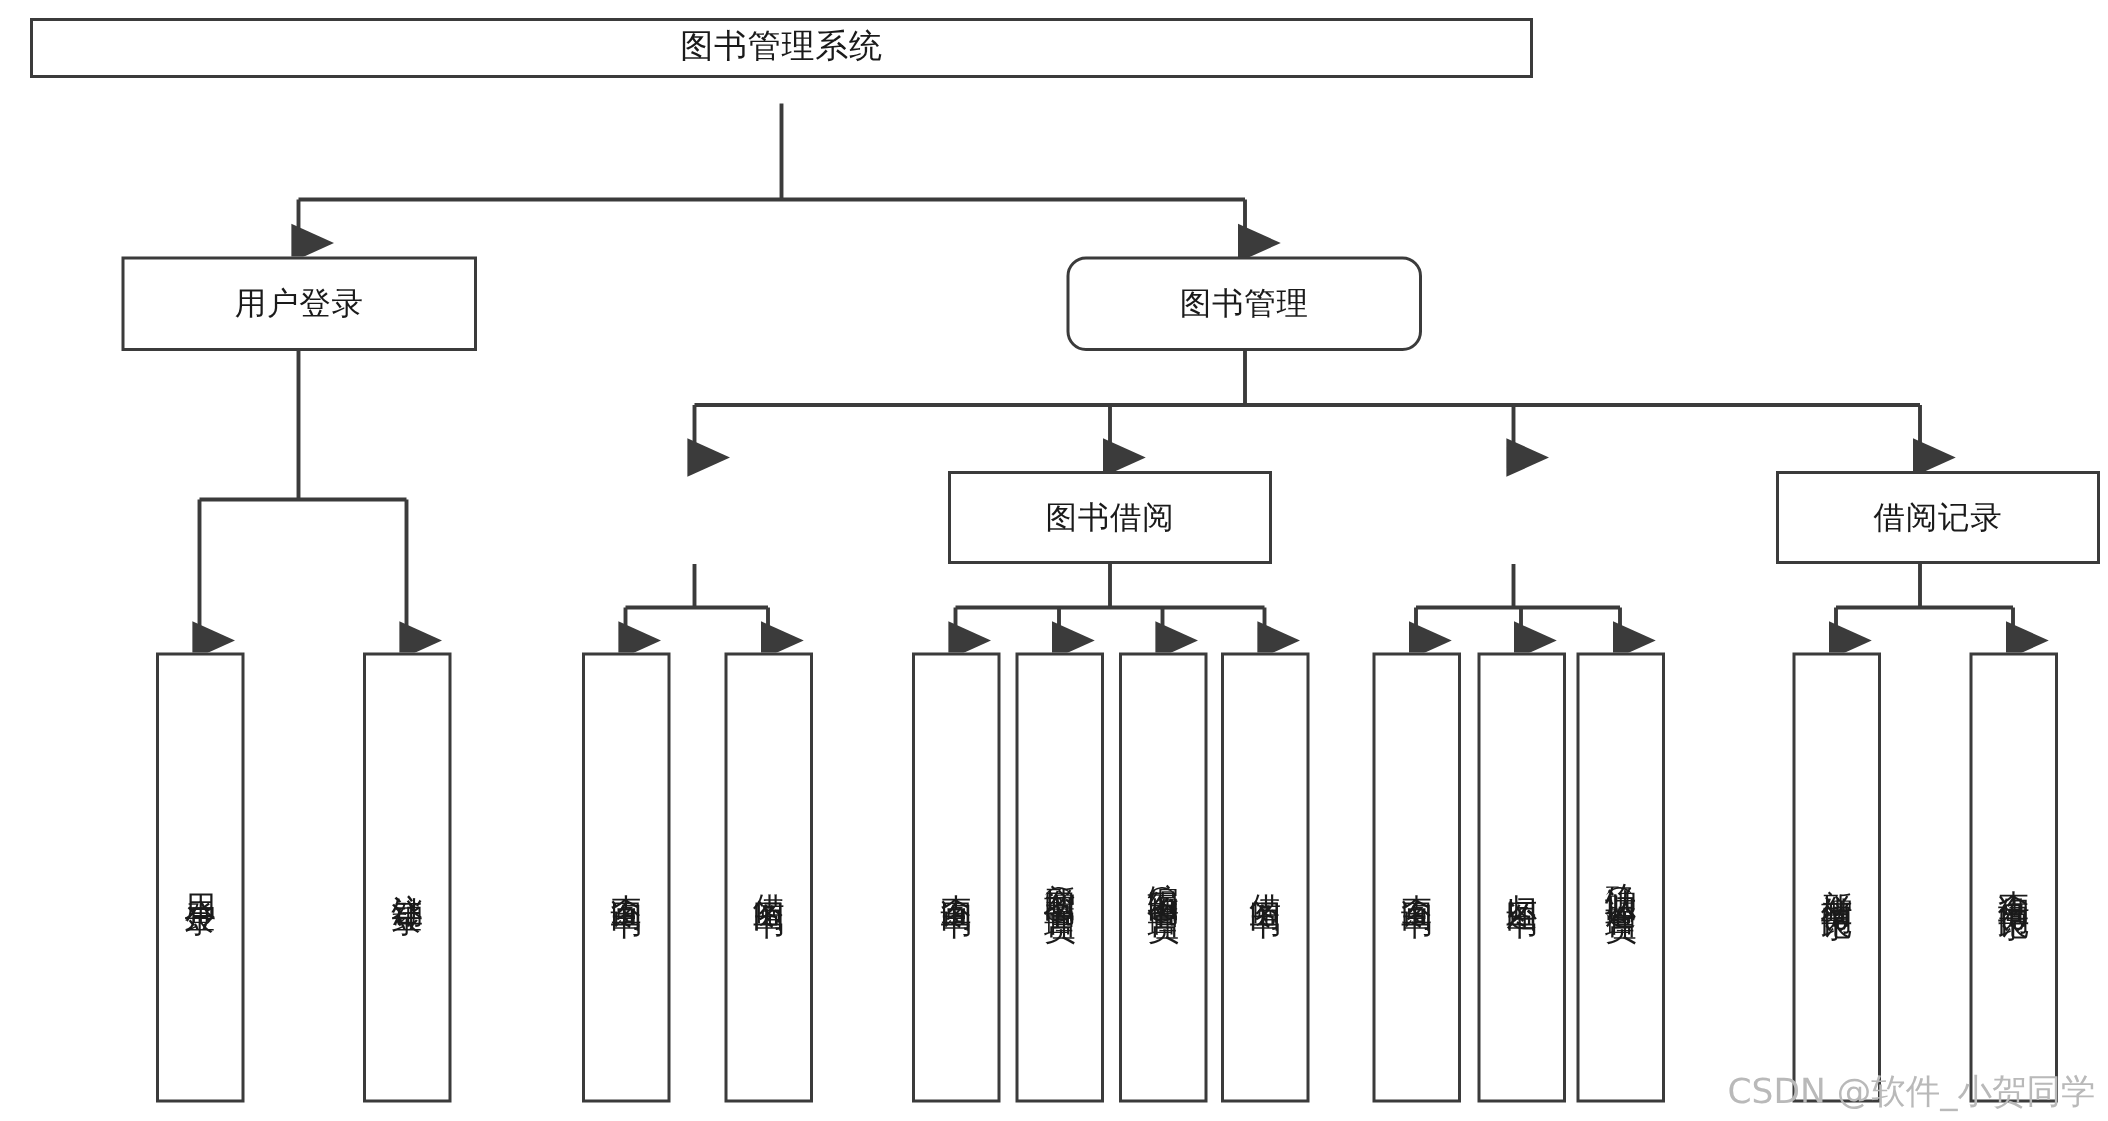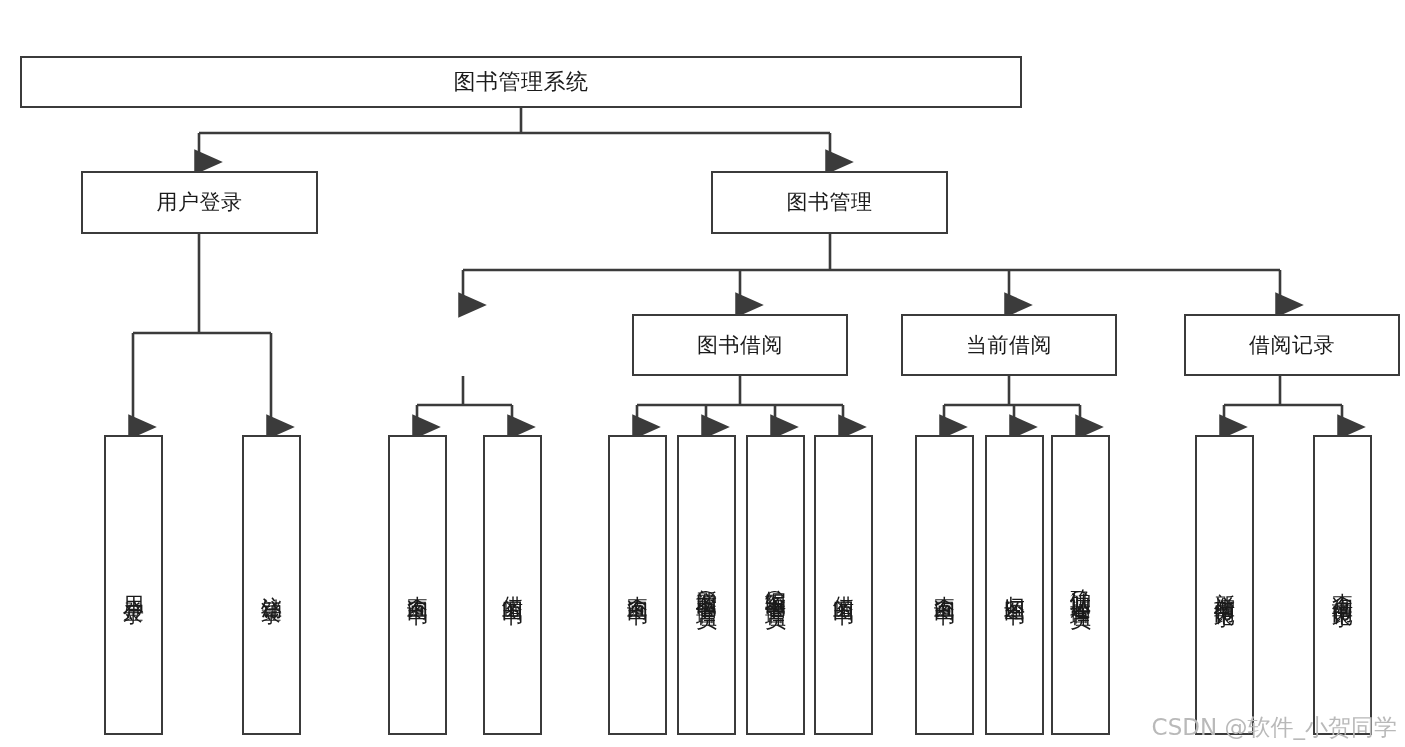--- a/index.html
+++ b/index.html
@@ -123,40 +123,37 @@
       <path d="M 1014 405 L 1014 427" marker-end="url(#arrow)"></path>
       <path d="M 1080 405 L 1080 427" marker-end="url(#arrow)"></path>
 
       <path d="M 1280 376 L 1280 405"></path>
       <path d="M 1224 405 L 1342 405"></path>
       <path d="M 1224 405 L 1224 427" marker-end="url(#arrow)"></path>
       <path d="M 1342 405 L 1342 427" marker-end="url(#arrow)"></path>
     </g>
   </svg>
 
-  <div class="node h-node root" style="left:20px; top:12px; width:1002px; height:52px;margin-top:44px;">
+  <div class="node h-node root" style="left:20px; top:12px; width:1002px; height:40px;">
     <span class="node-label">图书管理系统</span>
   </div>
 
   <div class="node h-node" style="left:81px; top:171px; width:237px; height:63px;">
     <span class="node-label">用户登录</span>
   </div>
 
-  <div class="node h-node" style="left:711px; top:171px; width:237px; height:63px;">
+  <div class="node h-node" style="left:711px; top:171px; width:237px; height:63px;border-radius:13px;">
     <span class="node-label">图书管理</span>
   </div>
 
 
   <div class="node h-node" style="left:632px; top:314px; width:216px; height:62px;">
     <span class="node-label">图书借阅</span>
   </div>
 
-  <div class="node h-node" style="left:901px; top:314px; width:216px; height:62px;">
-    <span class="node-label">当前借阅</span>
-  </div>
 
   <div class="node h-node" style="left:1184px; top:314px; width:216px; height:62px;">
     <span class="node-label">借阅记录</span>
   </div>
 
   <div class="node v-node" style="left:104px; top:435px; width:59px; height:300px;">
     <span class="node-label">用户登录</span>
   </div>
 
   <div class="node v-node" style="left:242px; top:435px; width:59px; height:300px;">

